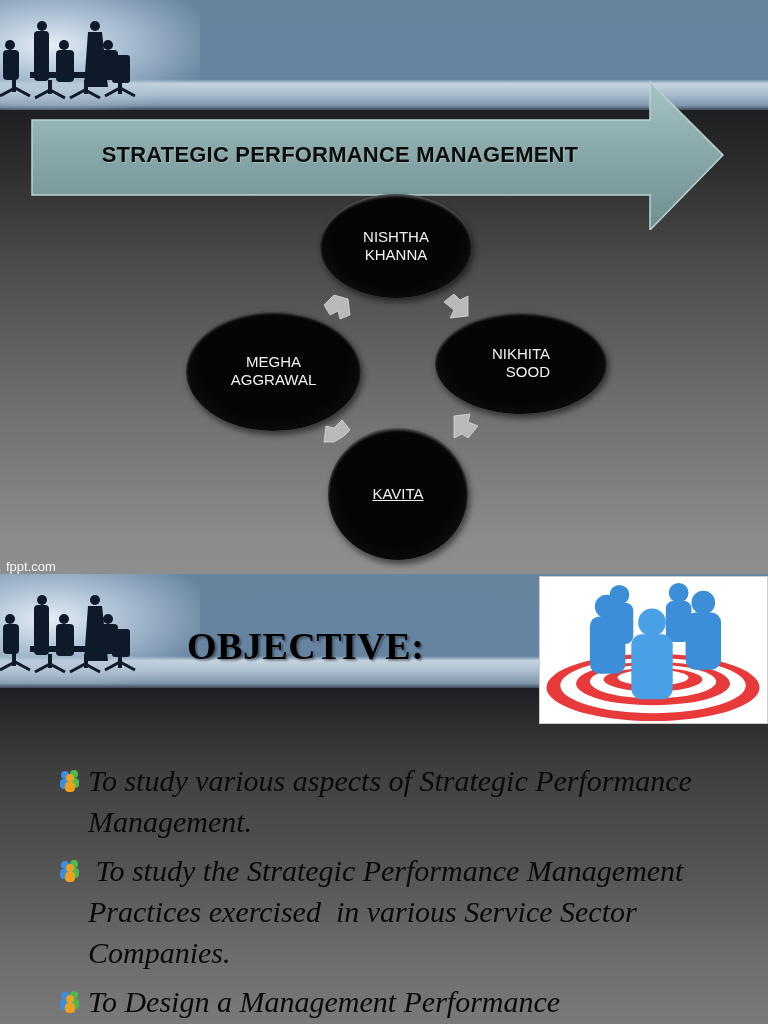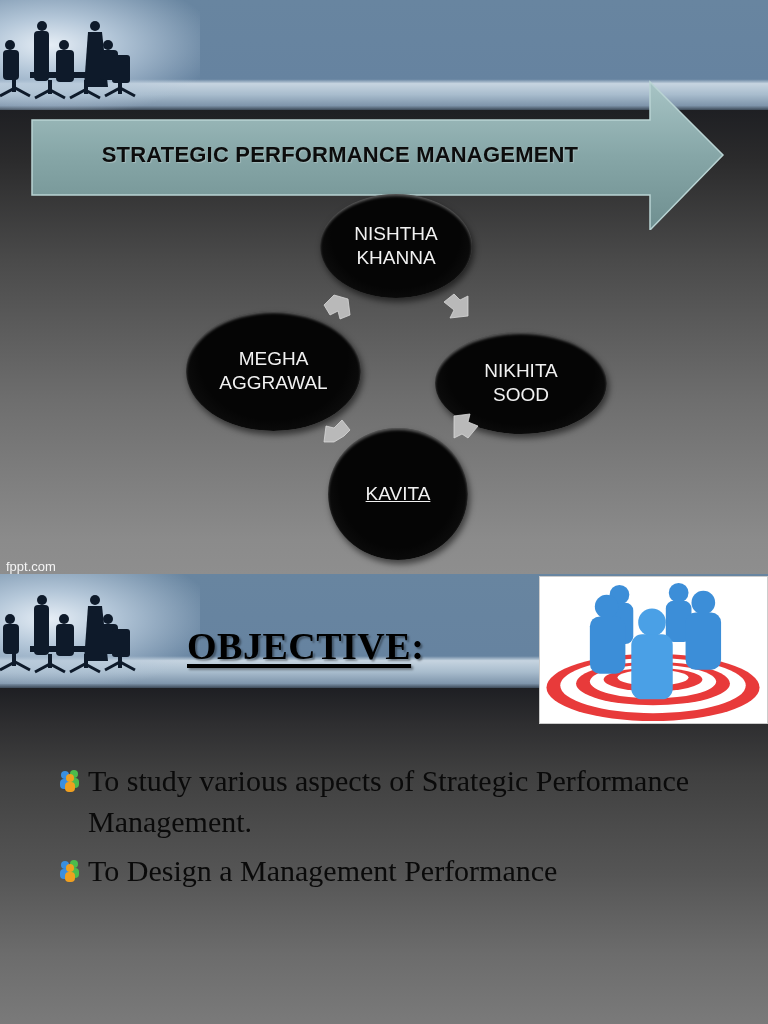--- a/index.html
+++ b/index.html
@@ -22,35 +22,35 @@
   
   .arrow { position:absolute; left:30px; top:80px; width:695px; height:150px; }
   .arrow-title { position:absolute; left:30px; top:142px; width:620px; text-align:center;
     font-weight:bold; font-size:22px; color:#0c0c0c; letter-spacing:0.2px; text-shadow:1px 1px 1px rgba(255,255,255,0.25); }
 
   
   .node { position:absolute; border-radius:50%;
     background: radial-gradient(ellipse at 50% 40%, #050505 60%, #111 85%, #2c2c2c 94%, #c9c9c9 97%, #1a1a1a 100%);
     box-shadow: 2px 4px 6px rgba(0,0,0,0.55), inset 0 2px 3px rgba(255,255,255,0.35);
     display:flex; align-items:center; justify-content:center; text-align:center;
-    color:#f1f1f1; font-size:19px; line-height:24px; }
+    color:#f1f1f1; font-size:15px; line-height:18px; }
   .node span { white-space:pre-line; }
   .cyc-arrow { position:absolute; width:30px; height:28px; }
 
   .footer-brand { position:absolute; left:6px; top:559px; font-size:13px; color:#f4f4f4; }
 
   
   .obj-heading { position:absolute; left:187px; top:50px; font-family:"Liberation Serif", serif;
     font-weight:bold; font-size:38px; color:#000; text-shadow:2px 2px 2px rgba(0,0,0,0.35); letter-spacing:0.5px; }
-  .obj-heading .u { text-decoration:underline; text-decoration-thickness:4px; text-underline-offset:5px; }
+  .obj-heading .u { text-decoration-thickness:4px; text-underline-offset:5px; }
   .target-img { position:absolute; left:539px; top:2px; width:229px; height:148px; background:#fff; border:1px solid #ccc; }
 
   .bullets { position:absolute; left:58px; top:186px; width:700px; list-style:none;
     font-family:"Liberation Serif", serif; font-size:30px; line-height:41px; color:#0a0a0a; }
-  .bullets li { position:relative; padding-left:30px; margin-bottom:8px; }
+  .bullets li { position:relative; padding-left:30px; margin-bottom:8px;font-style:italic; }
   .bullets .bicon { position:absolute; left:0; top:8px; width:24px; height:24px; }
 </style>
 </head>
 <body>
 
 <div class="slide" id="slide1">
   <div class="banner">
     <svg class="silhouettes" viewBox="0 0 140 95">
       <g fill="#0e1a2a">
         <circle cx="10" cy="35" r="5"></circle>
@@ -83,21 +83,21 @@
       </linearGradient>
     </defs>
     <path d="M2 40 H620 V2 L693 75 L620 150 V115 H2 Z" fill="url(#ag)" stroke="#b9d3d3" stroke-width="1.5"></path>
   </svg>
   <div class="arrow-title">STRATEGIC  PERFORMANCE MANAGEMENT</div>
 
   <div class="node" style="left:320px;top:194px;width:152px;height:104px;">
     <span>NISHTHA
 KHANNA</span>
   </div>
-  <div class="node" style="left:435px;top:332px;width:172px;height:102px;">
+  <div class="node" style="left:435px;top:312px;width:172px;height:102px;text-align:right;">
     <span>NIKHITA
 SOOD</span>
   </div>
   <div class="node" style="left:328px;top:428px;width:140px;height:132px;text-decoration:underline;">
     <span>KAVITA</span>
   </div>
   <div class="node" style="left:186px;top:311px;width:175px;height:120px;text-align:center;">
     <span>MEGHA
 AGGRAWAL</span>
   </div>
@@ -185,16 +185,27 @@
     </li>
     <li>
       <svg class="bicon" viewBox="0 0 24 24">
         <circle cx="7" cy="7" r="4" fill="#3a8fe0"></circle>
           <rect x="2" y="11" width="10" height="10" rx="4" fill="#3a8fe0"></rect>
         <circle cx="16" cy="6" r="4" fill="#4cbb4c"></circle>
           <rect x="11" y="10" width="10" height="10" rx="4" fill="#4cbb4c"></rect>
         <circle cx="12" cy="10" r="4" fill="#f0a020"></circle>
           <rect x="7" y="14" width="10" height="10" rx="4" fill="#f0a020"></rect>
       </svg>
+      <span style="white-space:pre-wrap;"> To study the Strategic Performance Management Practices exercised  in various Service Sector Companies.</span>
+    </li>
+    <li>
+      <svg class="bicon" viewBox="0 0 24 24">
+        <circle cx="7" cy="7" r="4" fill="#3a8fe0"></circle>
+          <rect x="2" y="11" width="10" height="10" rx="4" fill="#3a8fe0"></rect>
+        <circle cx="16" cy="6" r="4" fill="#4cbb4c"></circle>
+          <rect x="11" y="10" width="10" height="10" rx="4" fill="#4cbb4c"></rect>
+        <circle cx="12" cy="10" r="4" fill="#f0a020"></circle>
+          <rect x="7" y="14" width="10" height="10" rx="4" fill="#f0a020"></rect>
+      </svg>
       <span>To Design a Management Performance</span>
     </li>
   </ul>
 </div>
 
 </body></html>

